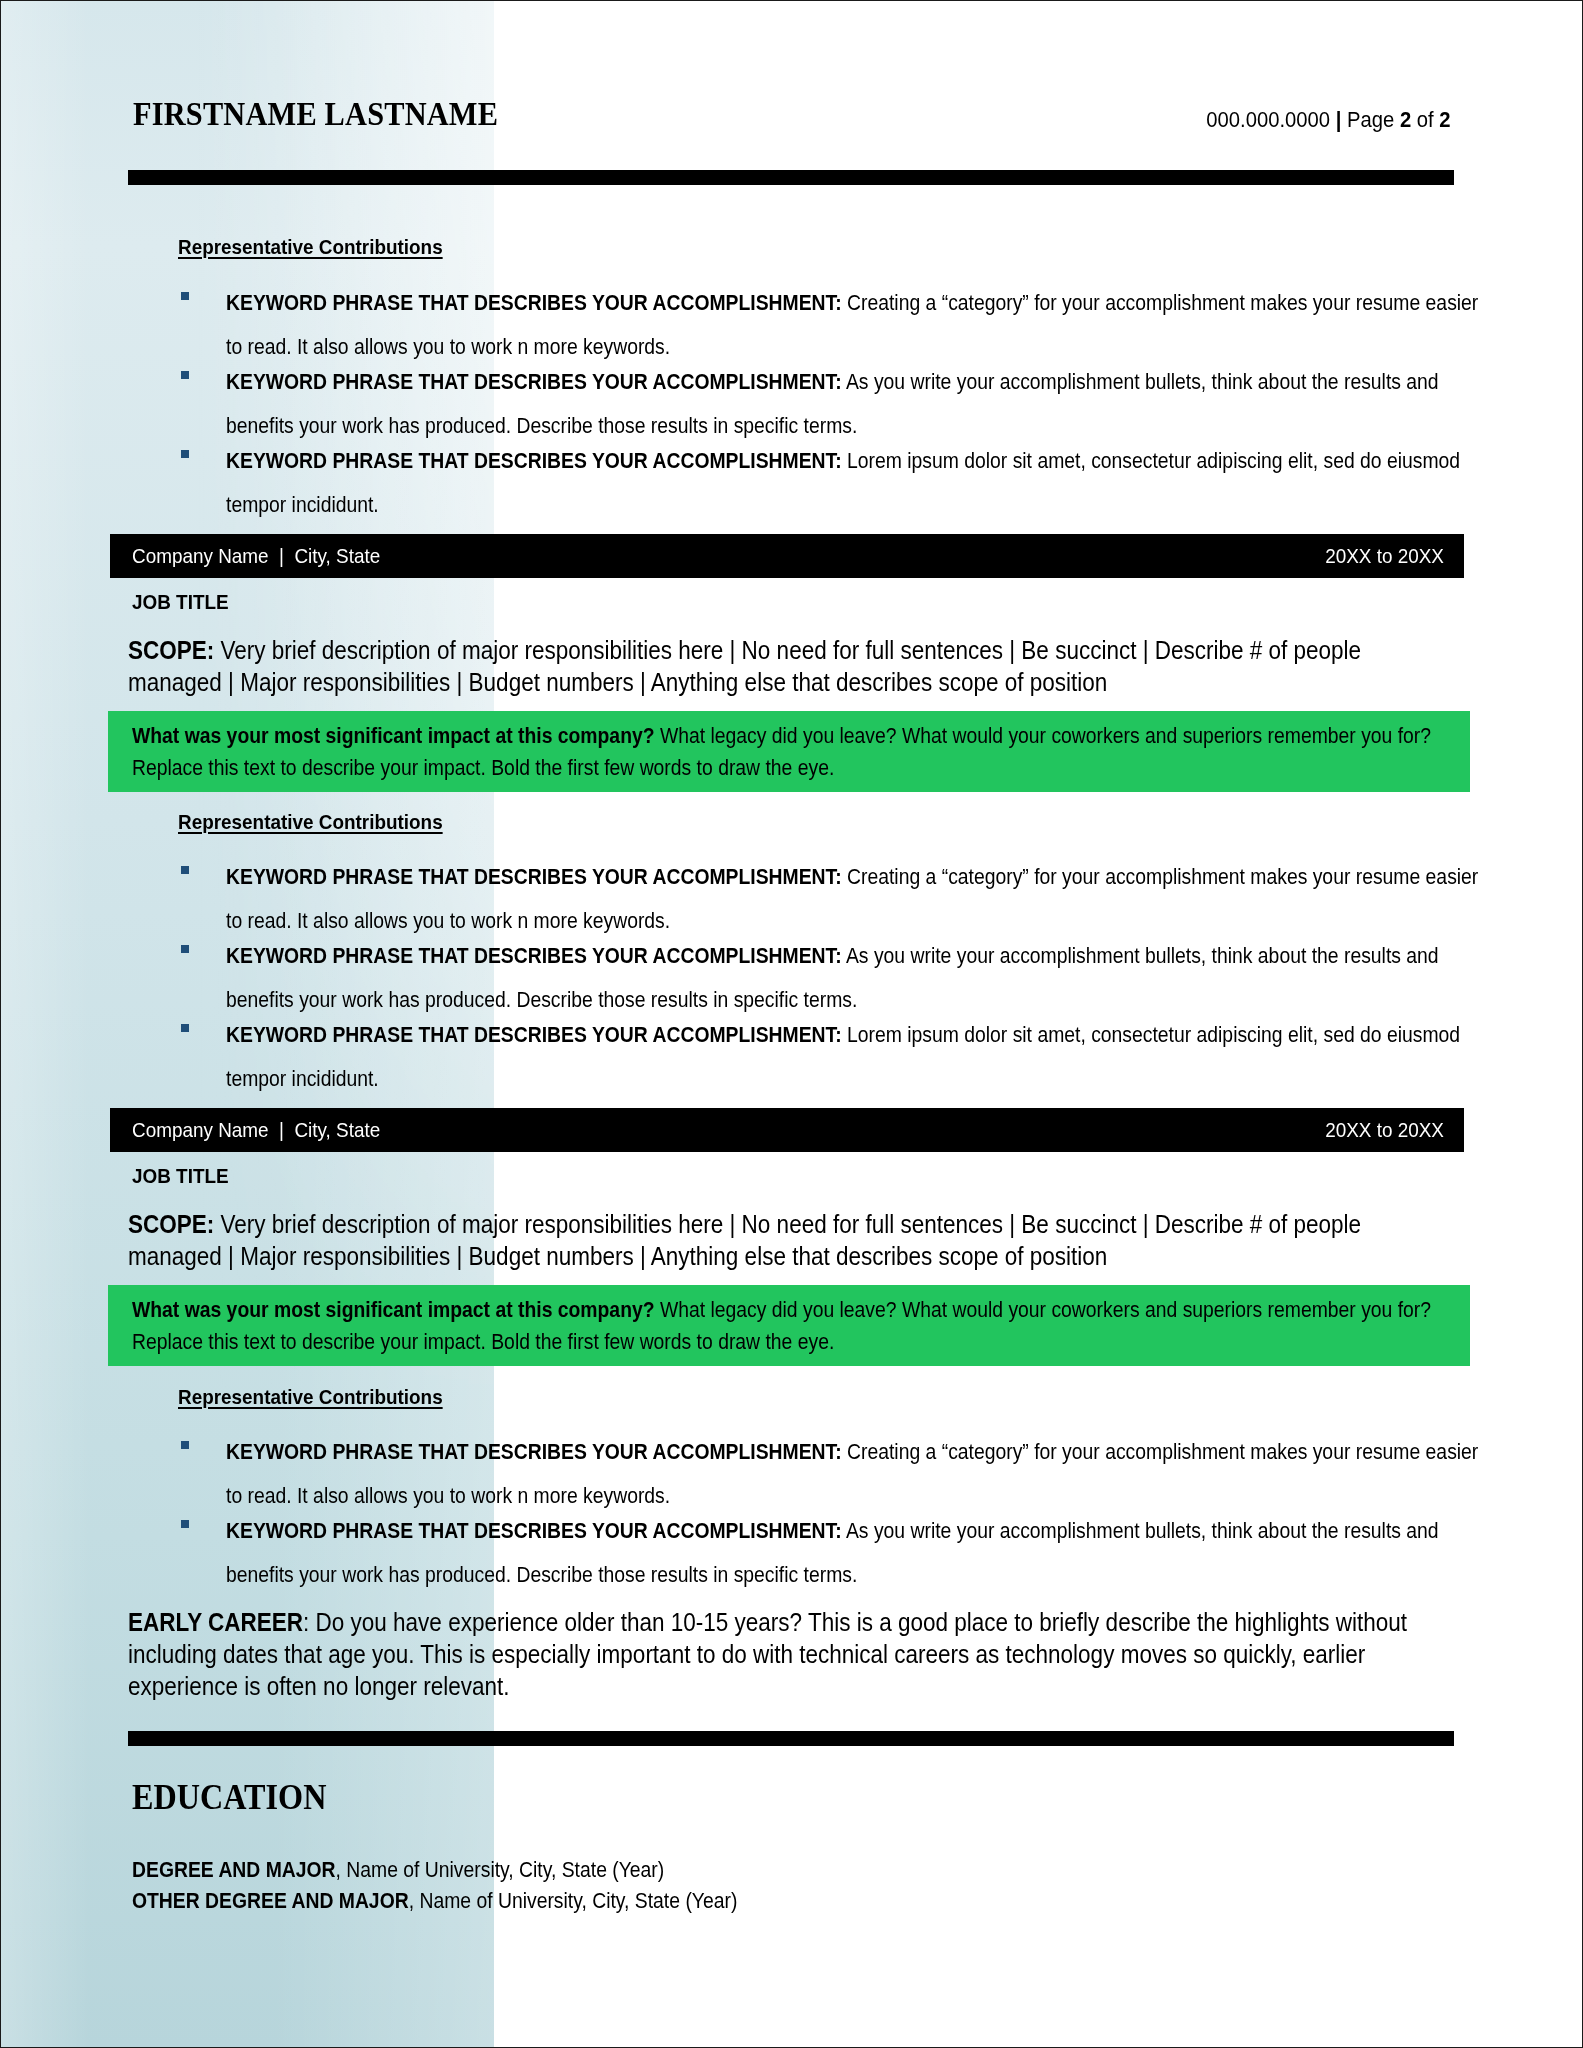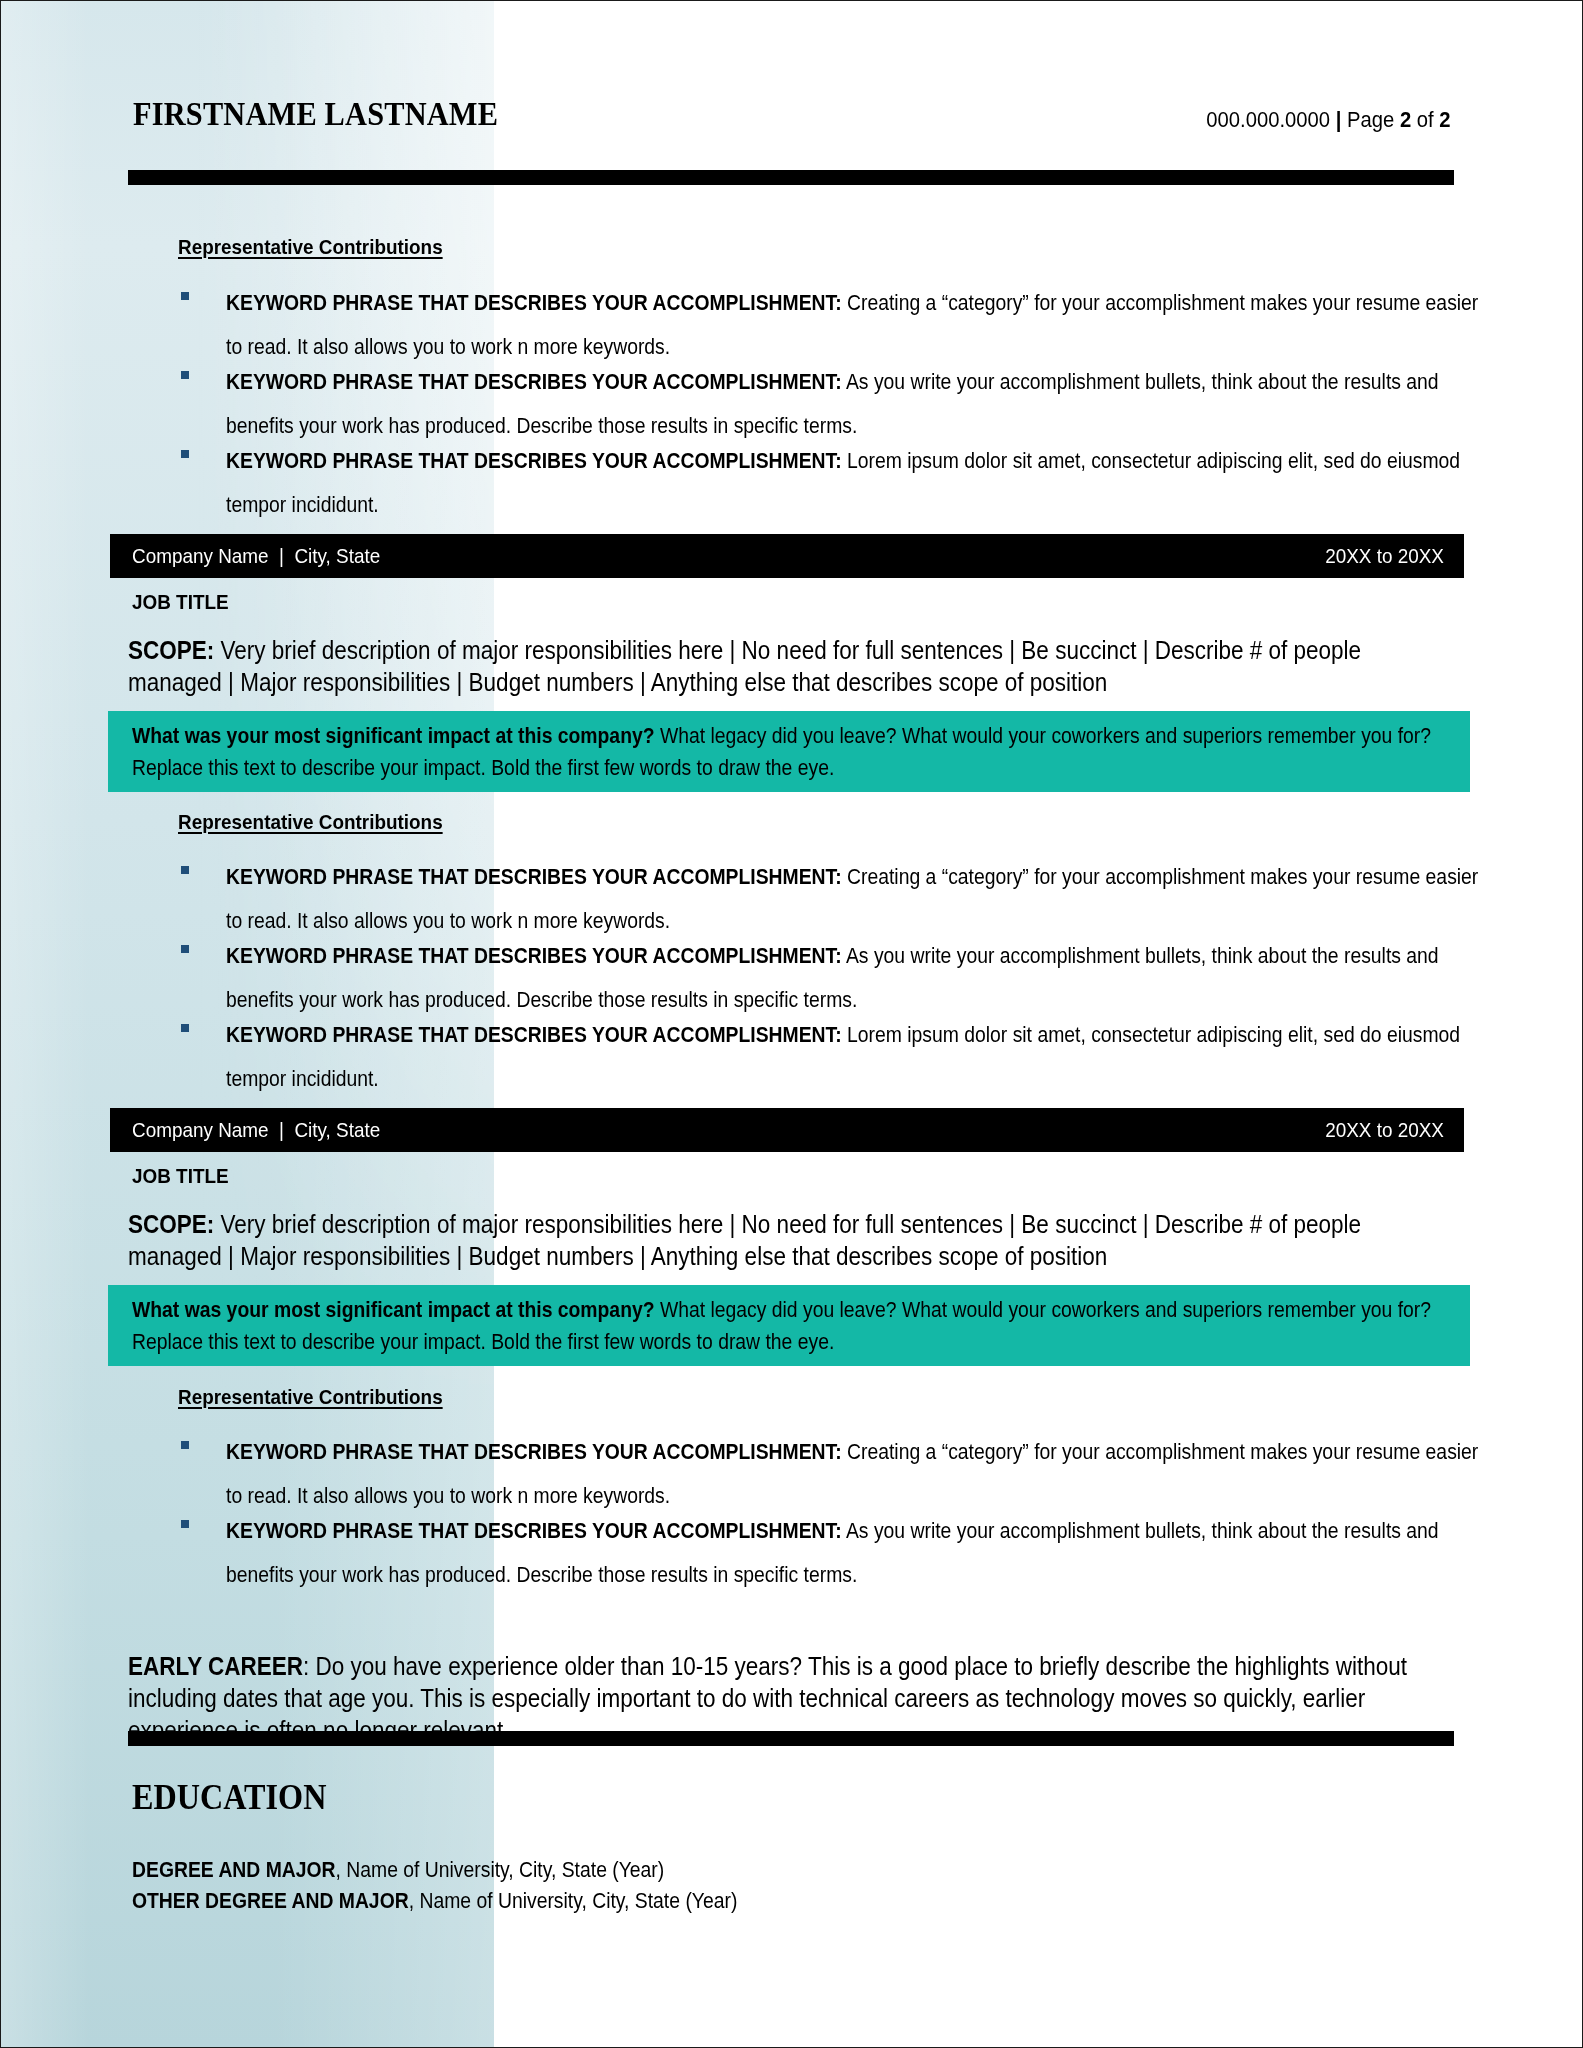--- a/index.html
+++ b/index.html
@@ -71,21 +71,21 @@
   .job-title {
     left: 132px; font-weight: bold; font-size: 21px;
     transform: scaleX(0.9); transform-origin: left center;
   }
   .para {
     left: 128px; width: 1330px; font-size: 25px; line-height: 32px;
   }
   .para .txt { display: block; width: 1480px; transform: scaleX(0.9); transform-origin: left top; }
   .para b { font-weight: bold; }
   .impact-box {
-    left: 108px; width: 1362px; height: 81px; background: #14b8a6;
+    left: 108px; width: 1362px; height: 81px; background: #22c55e;
   }
   .impact-box .txt {
     position: absolute; left: 24px; top: 9px; width: 1480px;
     font-size: 21.5px; line-height: 32px;
     transform: scaleX(0.9); transform-origin: left top;
   }
   .impact-box b { font-weight: bold; }
   .edu-heading {
     left: 132px; top: 1778px;
     font-family: "Liberation Serif", "DejaVu Serif", serif; font-weight: bold; font-size: 35px;
@@ -161,21 +161,21 @@
 <div class="abs section-label" style="top:1385px;">Representative Contributions</div>
 <div class="abs bullet" style="top:1430px;">
   <span class="sq"></span>
   <span class="txt"><b>KEYWORD PHRASE THAT DESCRIBES YOUR ACCOMPLISHMENT:</b><span> Creating a “category” for your accomplishment makes your resume easier to read. It also allows you to work n more keywords.</span></span>
 </div>
 <div class="abs bullet" style="top:1509px;">
   <span class="sq"></span>
   <span class="txt"><b>KEYWORD PHRASE THAT DESCRIBES YOUR ACCOMPLISHMENT:</b><span> As you write your accomplishment bullets, think about the results and benefits your work has produced. Describe those results in specific terms.</span></span>
 </div>
 
-<div class="abs para" style="top:1606px;margin-top:44px;">
+<div class="abs para" style="top:1606px;">
   <span class="txt"><b>EARLY CAREER</b><span>: Do you have experience older than 10-15 years? This is a good place to briefly describe the highlights without including dates that age you. This is especially important to do with technical careers as technology moves so quickly, earlier experience is often no longer relevant.</span></span>
 </div>
 
 <div class="abs rule" style="top:1731px;"></div>
 
 <div class="abs edu-heading">EDUCATION</div>
 <div class="abs edu-line" style="top:1858px;"><b>DEGREE AND MAJOR</b><span>, Name of University, City, State (Year)</span></div>
 <div class="abs edu-line" style="top:1889px;"><b>OTHER DEGREE AND MAJOR</b><span>, Name of University, City, State (Year)</span></div>
 
 </body></html>

